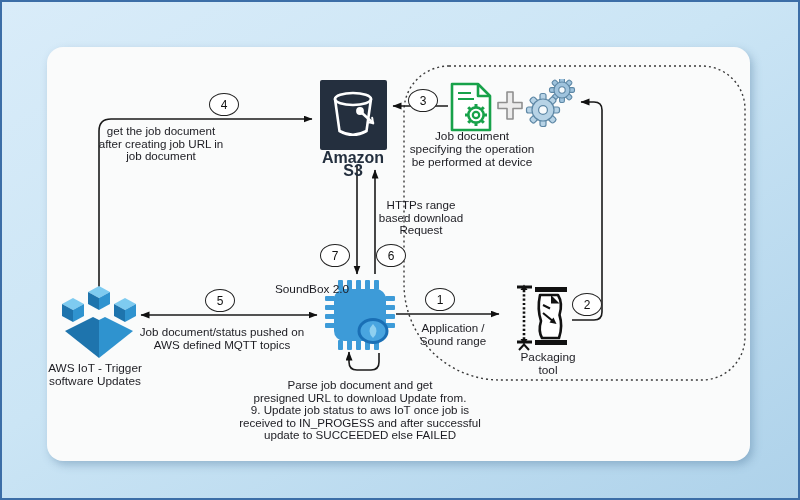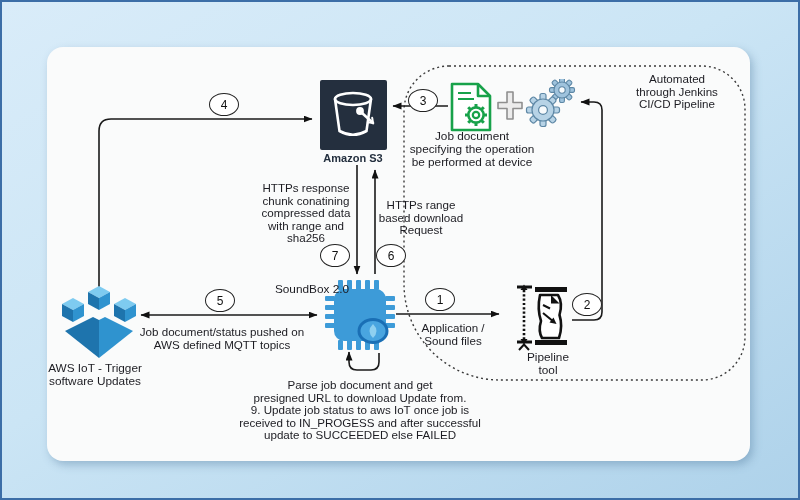--- a/index.html
+++ b/index.html
@@ -17,21 +17,21 @@
   svg.wires{position:absolute; left:0; top:0; z-index:2;}
   .icon{position:absolute; z-index:3;}
   .ann{
     position:absolute; z-index:3; color:#1c1c22; font-size:11.6px; line-height:12.6px;
     text-align:center; white-space:pre-line;
   }
   .nodelabel{
     position:absolute; z-index:3; color:#1c1c22; font-size:11.8px; line-height:12.8px;
     text-align:center; white-space:pre-line;
   }
-  .s3label{font-weight:bold; color:#232f3e; font-size:11px;}
+  .s3label{font-weight:bold; color:#232f3e; font-size:16px;}
   .step{
     position:absolute; z-index:4; width:30px; height:23px; border:1.4px solid #222;
     border-radius:50%; background:#fff; display:flex; align-items:center; justify-content:center;
     font-size:12px; color:#111; box-sizing:border-box;
   }
 </style>
 </head>
 <body>
 
 <div class="frame">
@@ -198,39 +198,34 @@
   <div class="step" style="left:406px;top:87px">3</div>
   <div class="step" style="left:207px;top:91px">4</div>
   <div class="step" style="left:203px;top:287px">5</div>
   <div class="step" style="left:374px;top:242px">6</div>
   <div class="step" style="left:318px;top:242px">7</div>
 
   <div class="nodelabel s3label" style="left:314px;top:150px;width:74px">Amazon S3</div>
   <div class="nodelabel" style="left:22px;top:360px;width:142px">AWS IoT  - Trigger
 software Updates</div>
   <div class="nodelabel" style="left:264px;top:281px;width:92px">SoundBox 2.0</div>
-  <div class="nodelabel" style="left:505px;top:349px;width:82px">Pipeline
+  <div class="nodelabel" style="left:505px;top:349px;width:82px">Packaging
 tool</div>
   <div class="nodelabel" style="left:398px;top:128px;width:144px">Job document
 specifying the operation
 be performed at device</div>
 
-  <div class="ann" style="left:612px;top:71px;width:126px">Automated
-through Jenkins
-CI/CD Pipeline</div>
-  <div class="ann" style="left:242px;top:180px;width:124px">HTTPs response
-chunk conatining
-compressed data
-with range and
-sha256</div>
+  <div class="ann" style="left:78px;top:123px;width:162px">get  the job document
+after creating job URL in
+job document</div>
   <div class="ann" style="left:366px;top:197px;width:106px">HTTPs range
 based download
 Request</div>
   <div class="ann" style="left:128px;top:324px;width:184px">Job document/status pushed on
 AWS defined MQTT topics</div>
   <div class="ann" style="left:404px;top:320px;width:94px">Application /
-Sound files</div>
+Sound range</div>
   <div class="ann" style="left:225px;top:377px;width:266px">Parse job document and get
 presigned URL to download Update from.
 9. Update job status to aws IoT once job is
 received to IN_PROGESS and after successful
 update to SUCCEEDED else FAILED</div>
 </div>
 
 </body></html>

